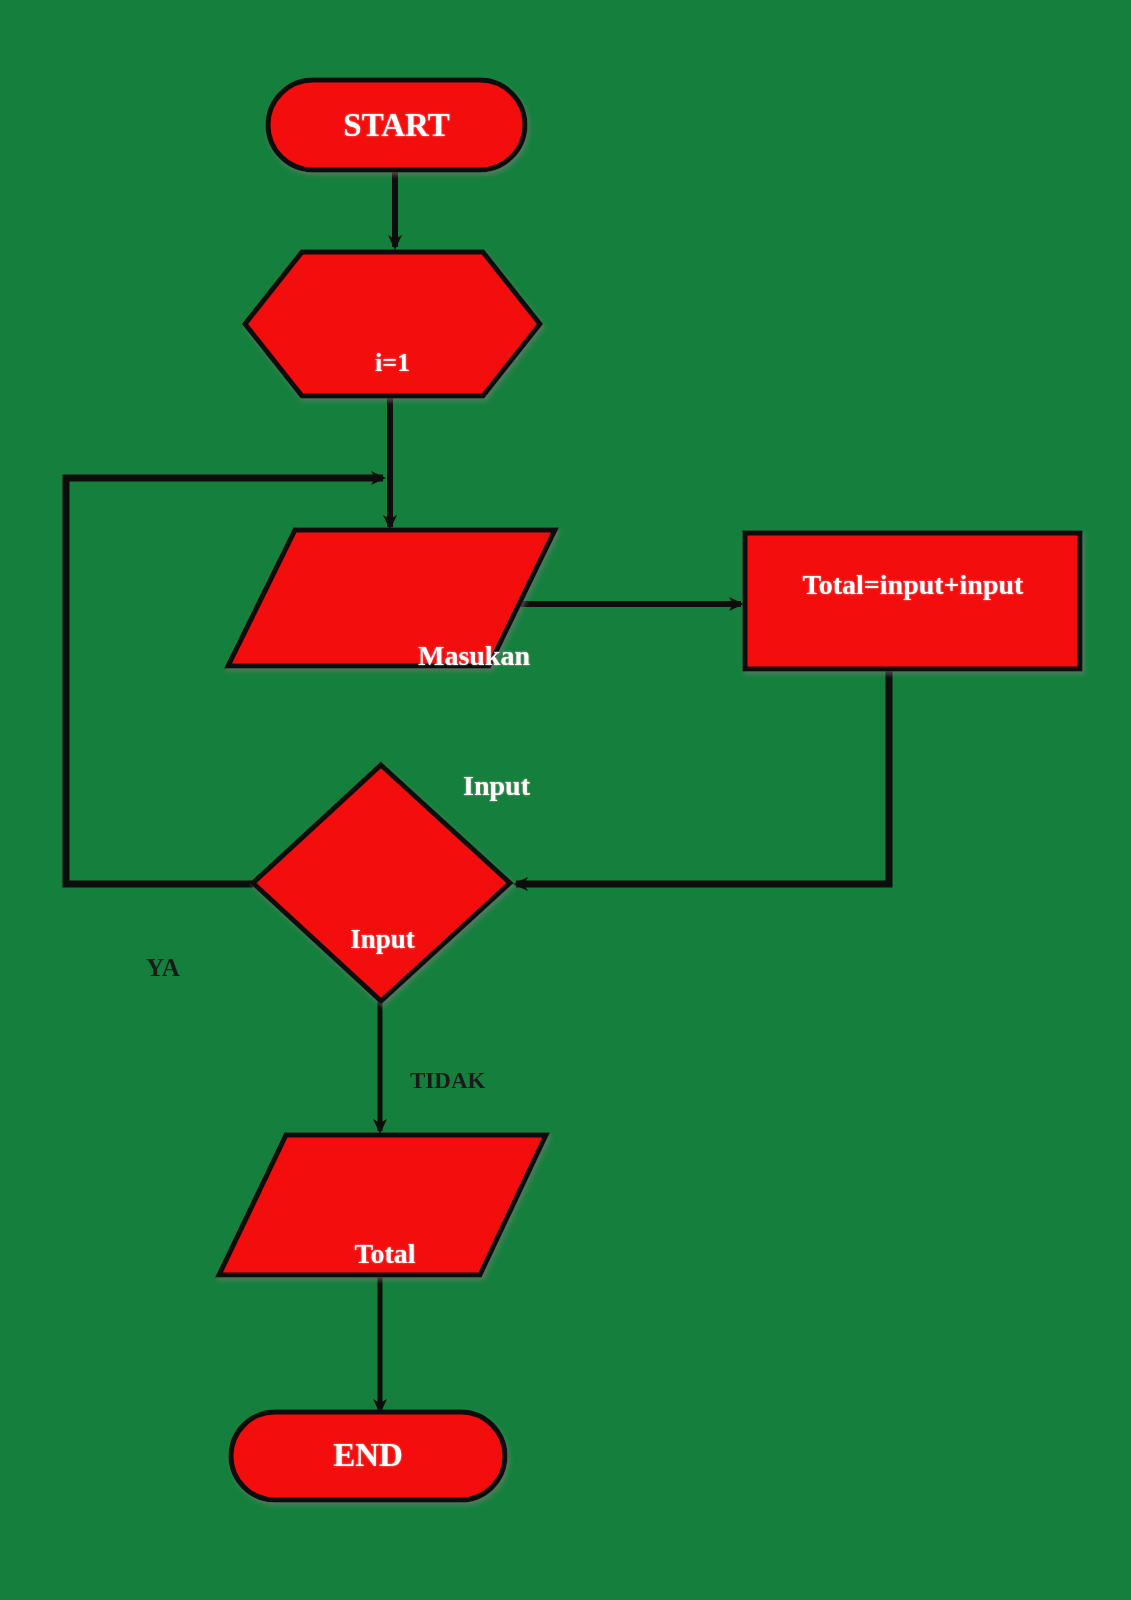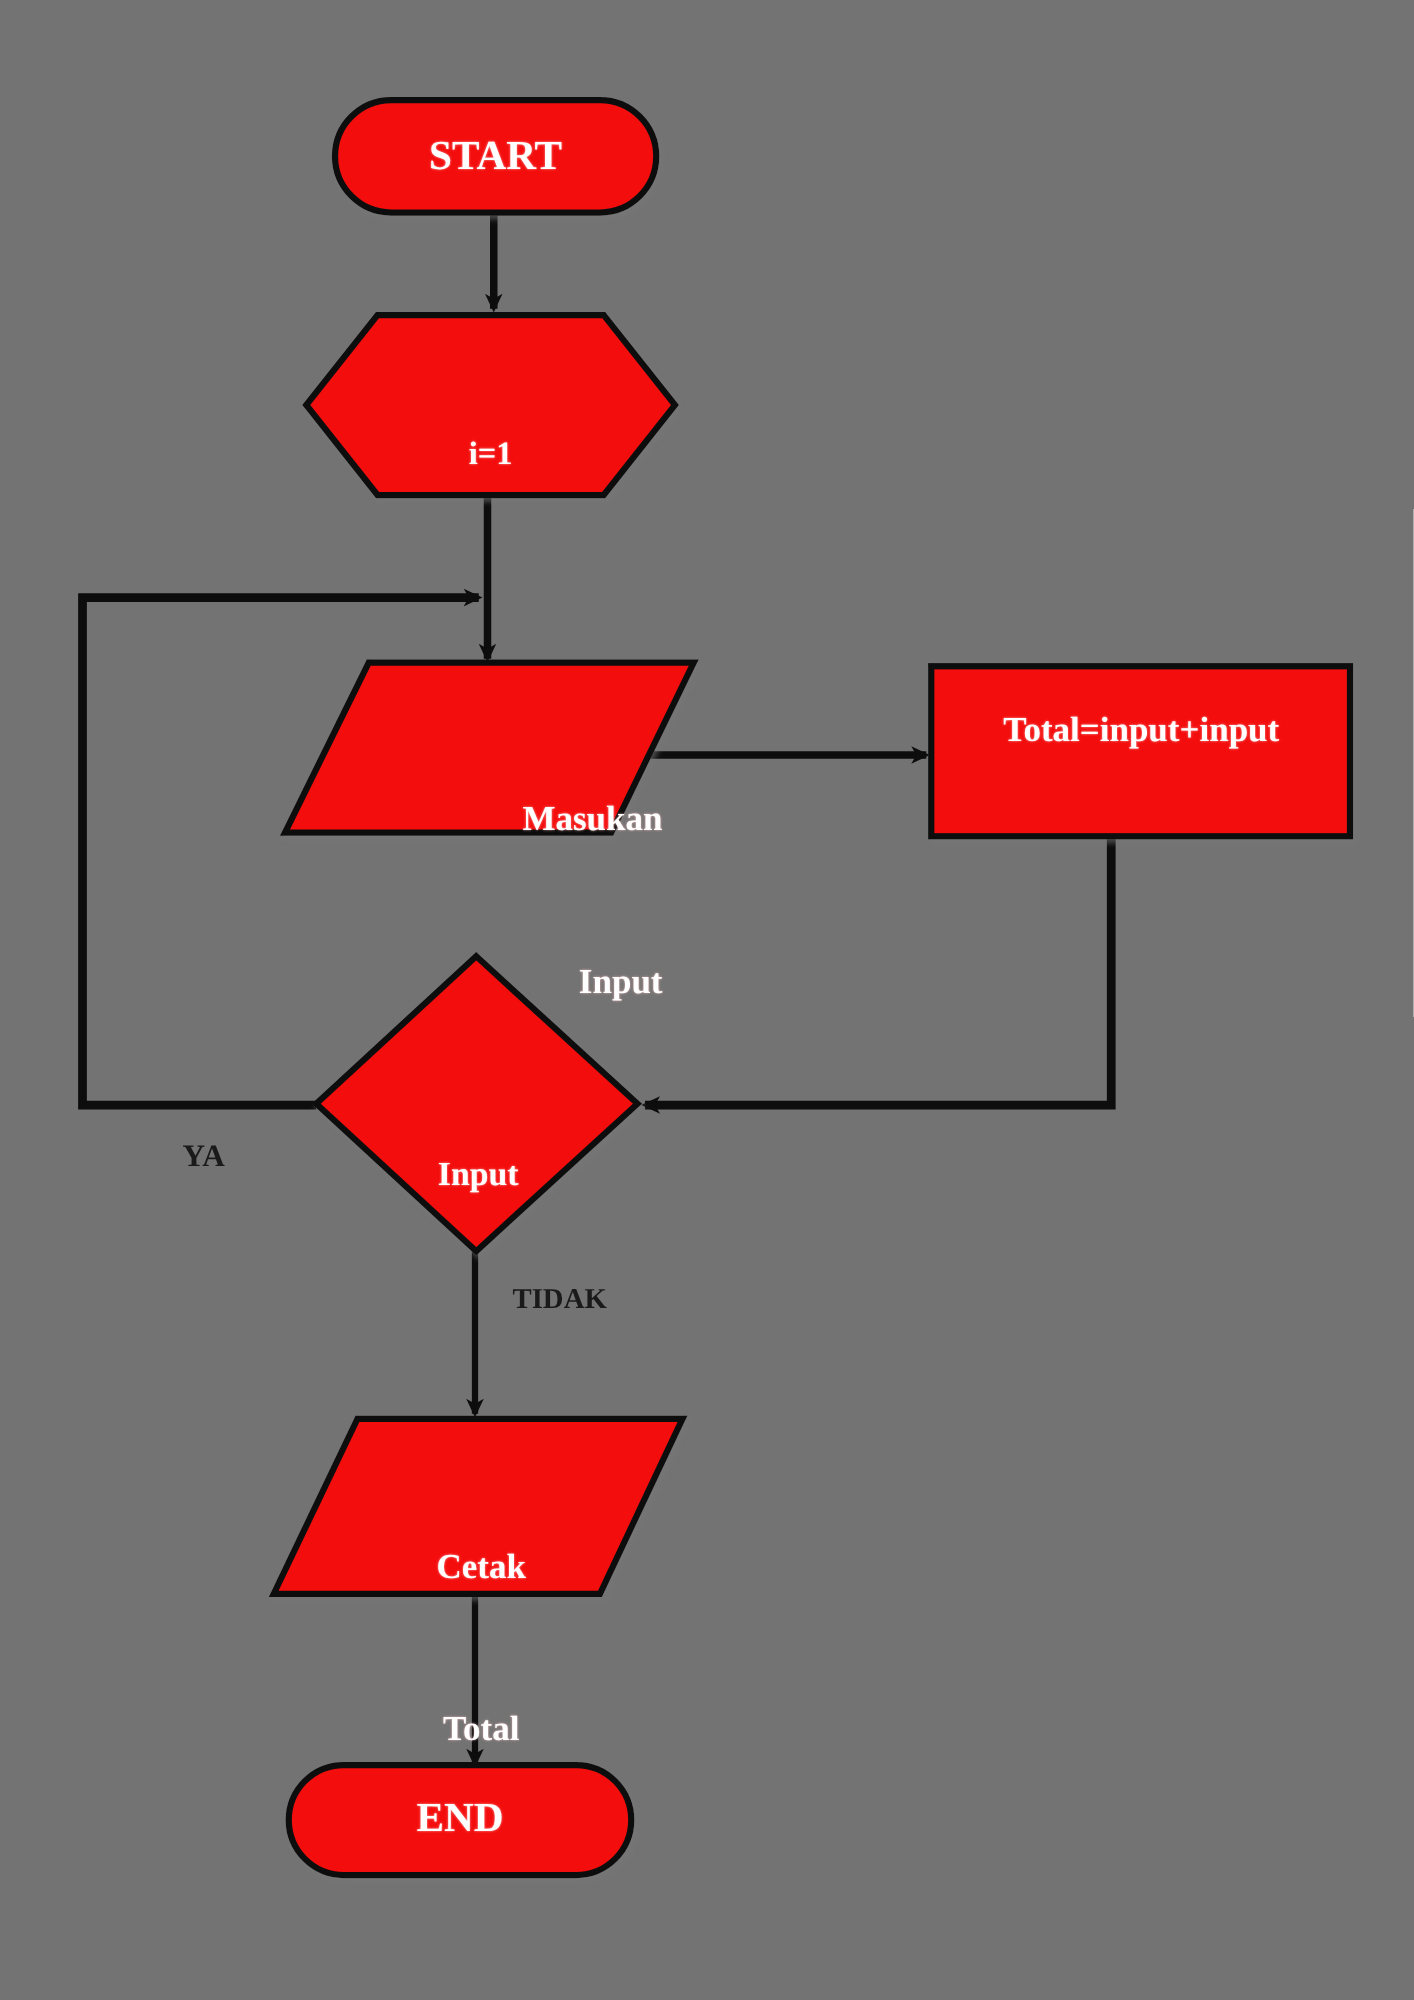--- a/index.html
+++ b/index.html
@@ -8,21 +8,21 @@
     padding: 0;
     background: #ffffff;
   }
   body {
     font-family: "Liberation Serif", serif;
   }
   #canvas {
     position: relative;
     width: 1131px;
     height: 1600px;
-    background: #737373;
+    background: #15803d;
     overflow: hidden;
   }
   #flow-svg {
     position: absolute;
     top: 0;
     left: 0;
     width: 1131px;
     height: 1600px;
   }
   .node-label {
@@ -36,20 +36,21 @@
     text-shadow: 0 0 2px rgba(255,190,190,0.85);
     line-height: 1.55;
   }
   .edge-label {
     position: absolute;
     color: #1a1a1a;
     font-family: "Liberation Serif", serif;
     font-weight: bold;
     text-align: left;
     white-space: pre;
+    margin-top: 42px;
   }
   .lbl-start   { left: 268px; top: 100px;  width: 257px; font-size: 33px; }
   .lbl-init    { left: 245px; top: 262px;  width: 295px; font-size: 26px; }
   .lbl-input   { left: 260px; top: 547px;  width: 270px; font-size: 28px; text-align: right; }
   .lbl-accum   { left: 748px; top: 563px;  width: 330px; font-size: 28px; }
   .lbl-cond    { left: 255px; top: 835px;  width: 255px; font-size: 27px; }
   .lbl-print   { left: 250px; top: 1145px; width: 270px; font-size: 28px; }
   .lbl-end     { left: 232px; top: 1430px; width: 272px; font-size: 33px; }
   .lbl-ya      { left: 146px; top: 912px;  font-size: 25px; }
   .lbl-tidak   { left: 410px; top: 1026px; font-size: 23px; }
@@ -119,21 +120,20 @@
     <div>Input</div>
   </div>
 
   <div class="node-label lbl-accum">Total=input+input</div>
 
   <div class="node-label lbl-cond">
     <div>Input</div>
   </div>
 
   <div class="node-label lbl-print">
-    <div>Cetak</div>
     <div>Total</div>
   </div>
 
   <div class="node-label lbl-end">END</div>
 
   <div class="edge-label lbl-ya">YA</div>
 
   <div class="edge-label lbl-tidak">TIDAK</div>
 
 </div>

